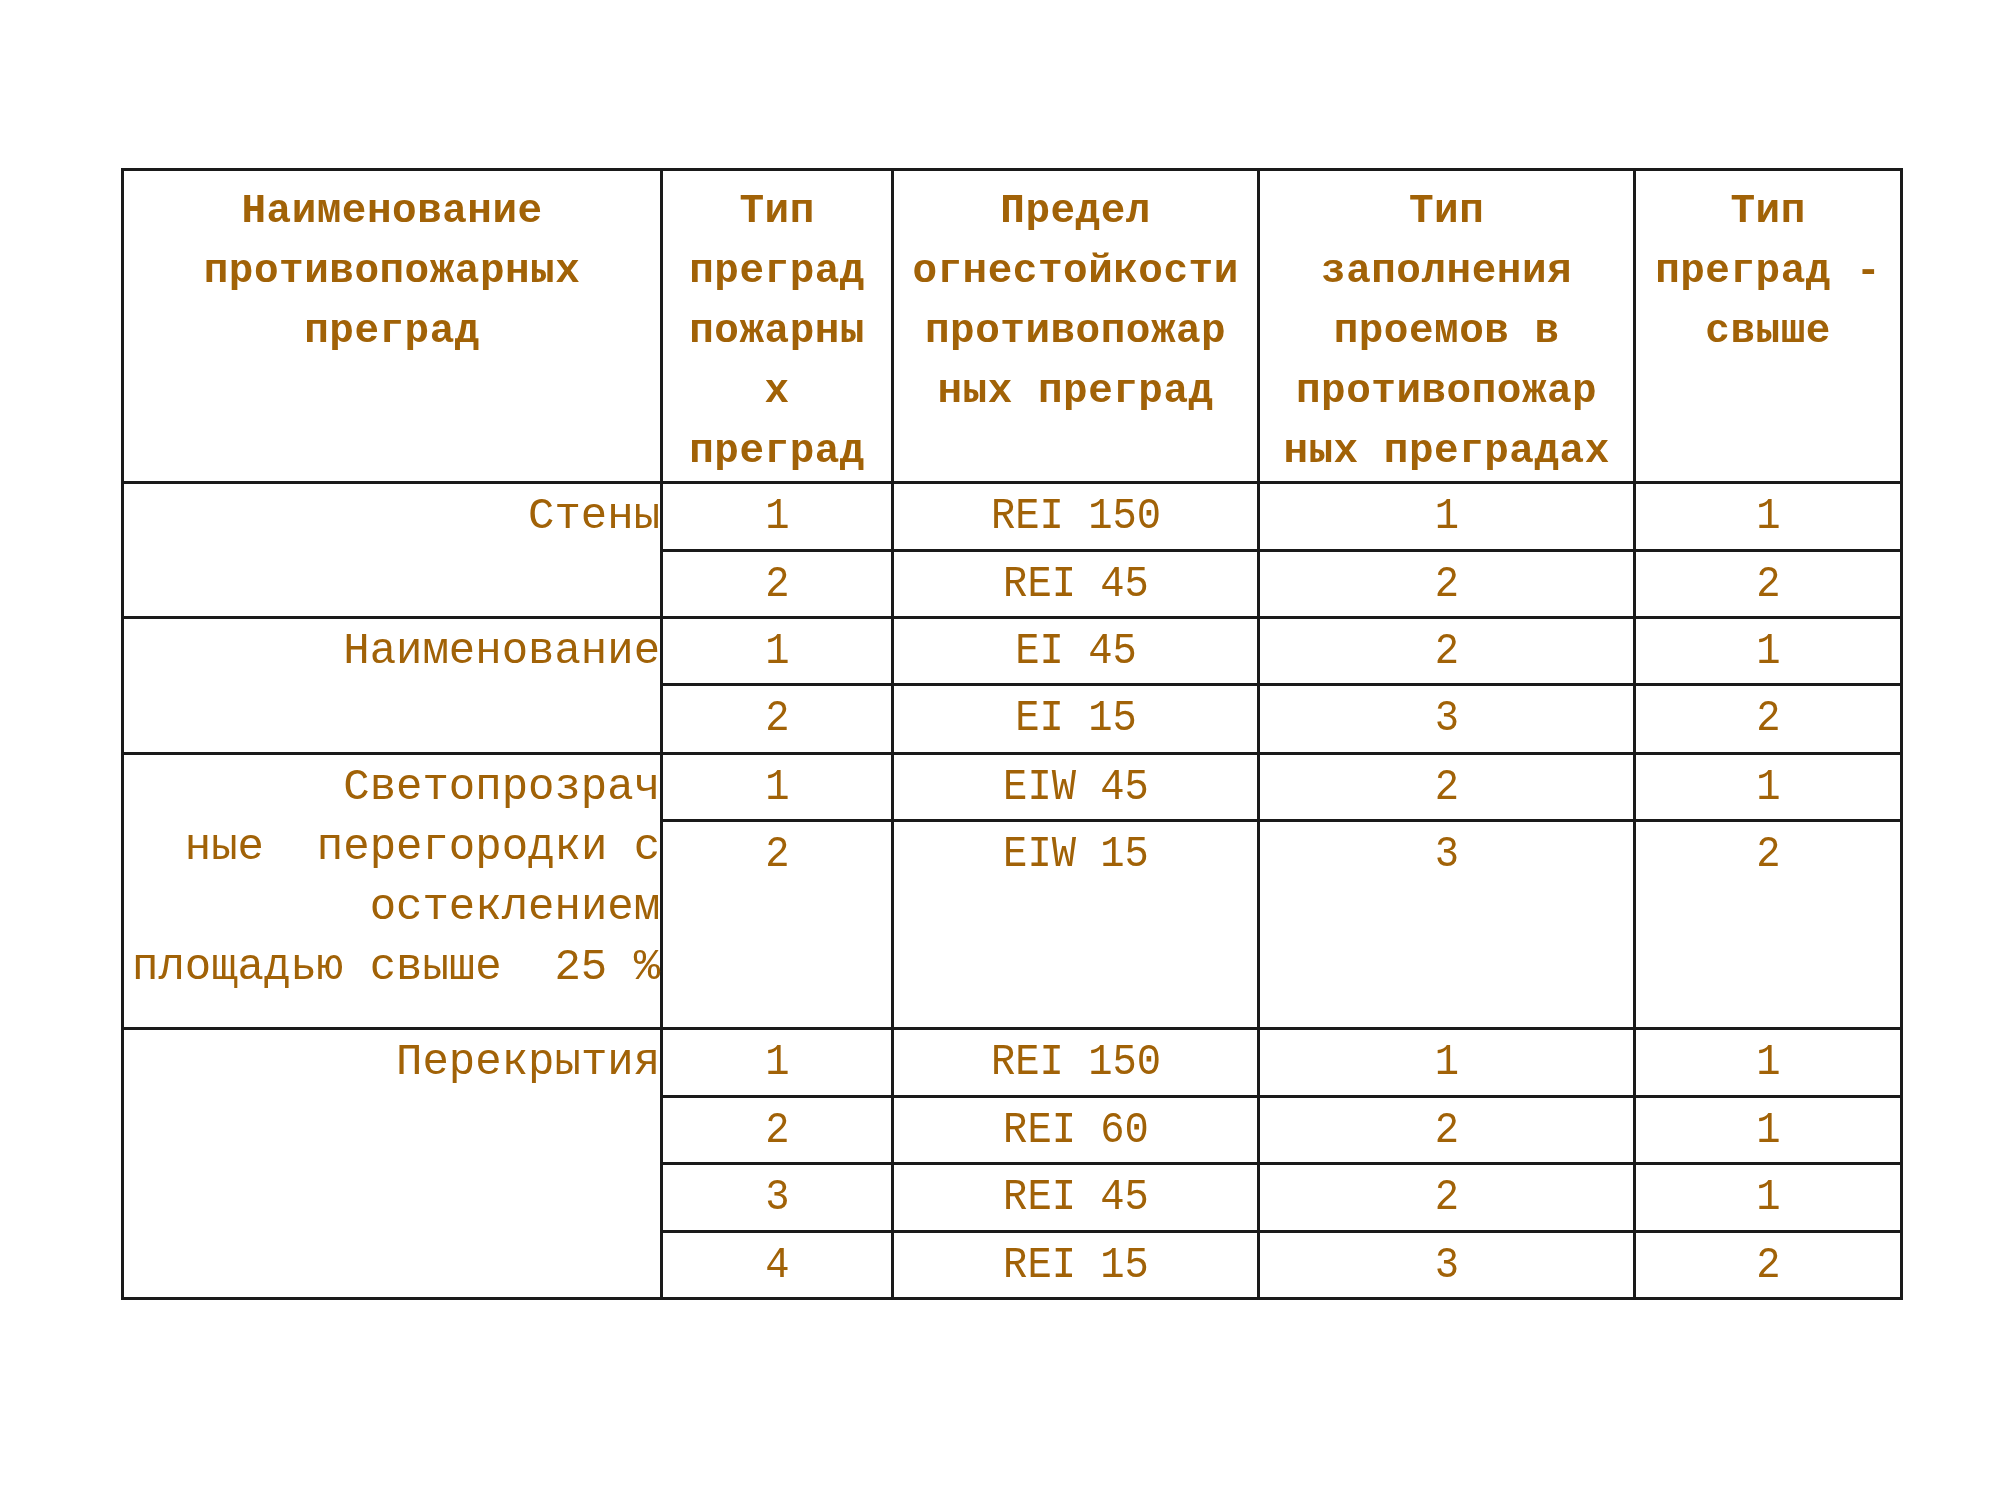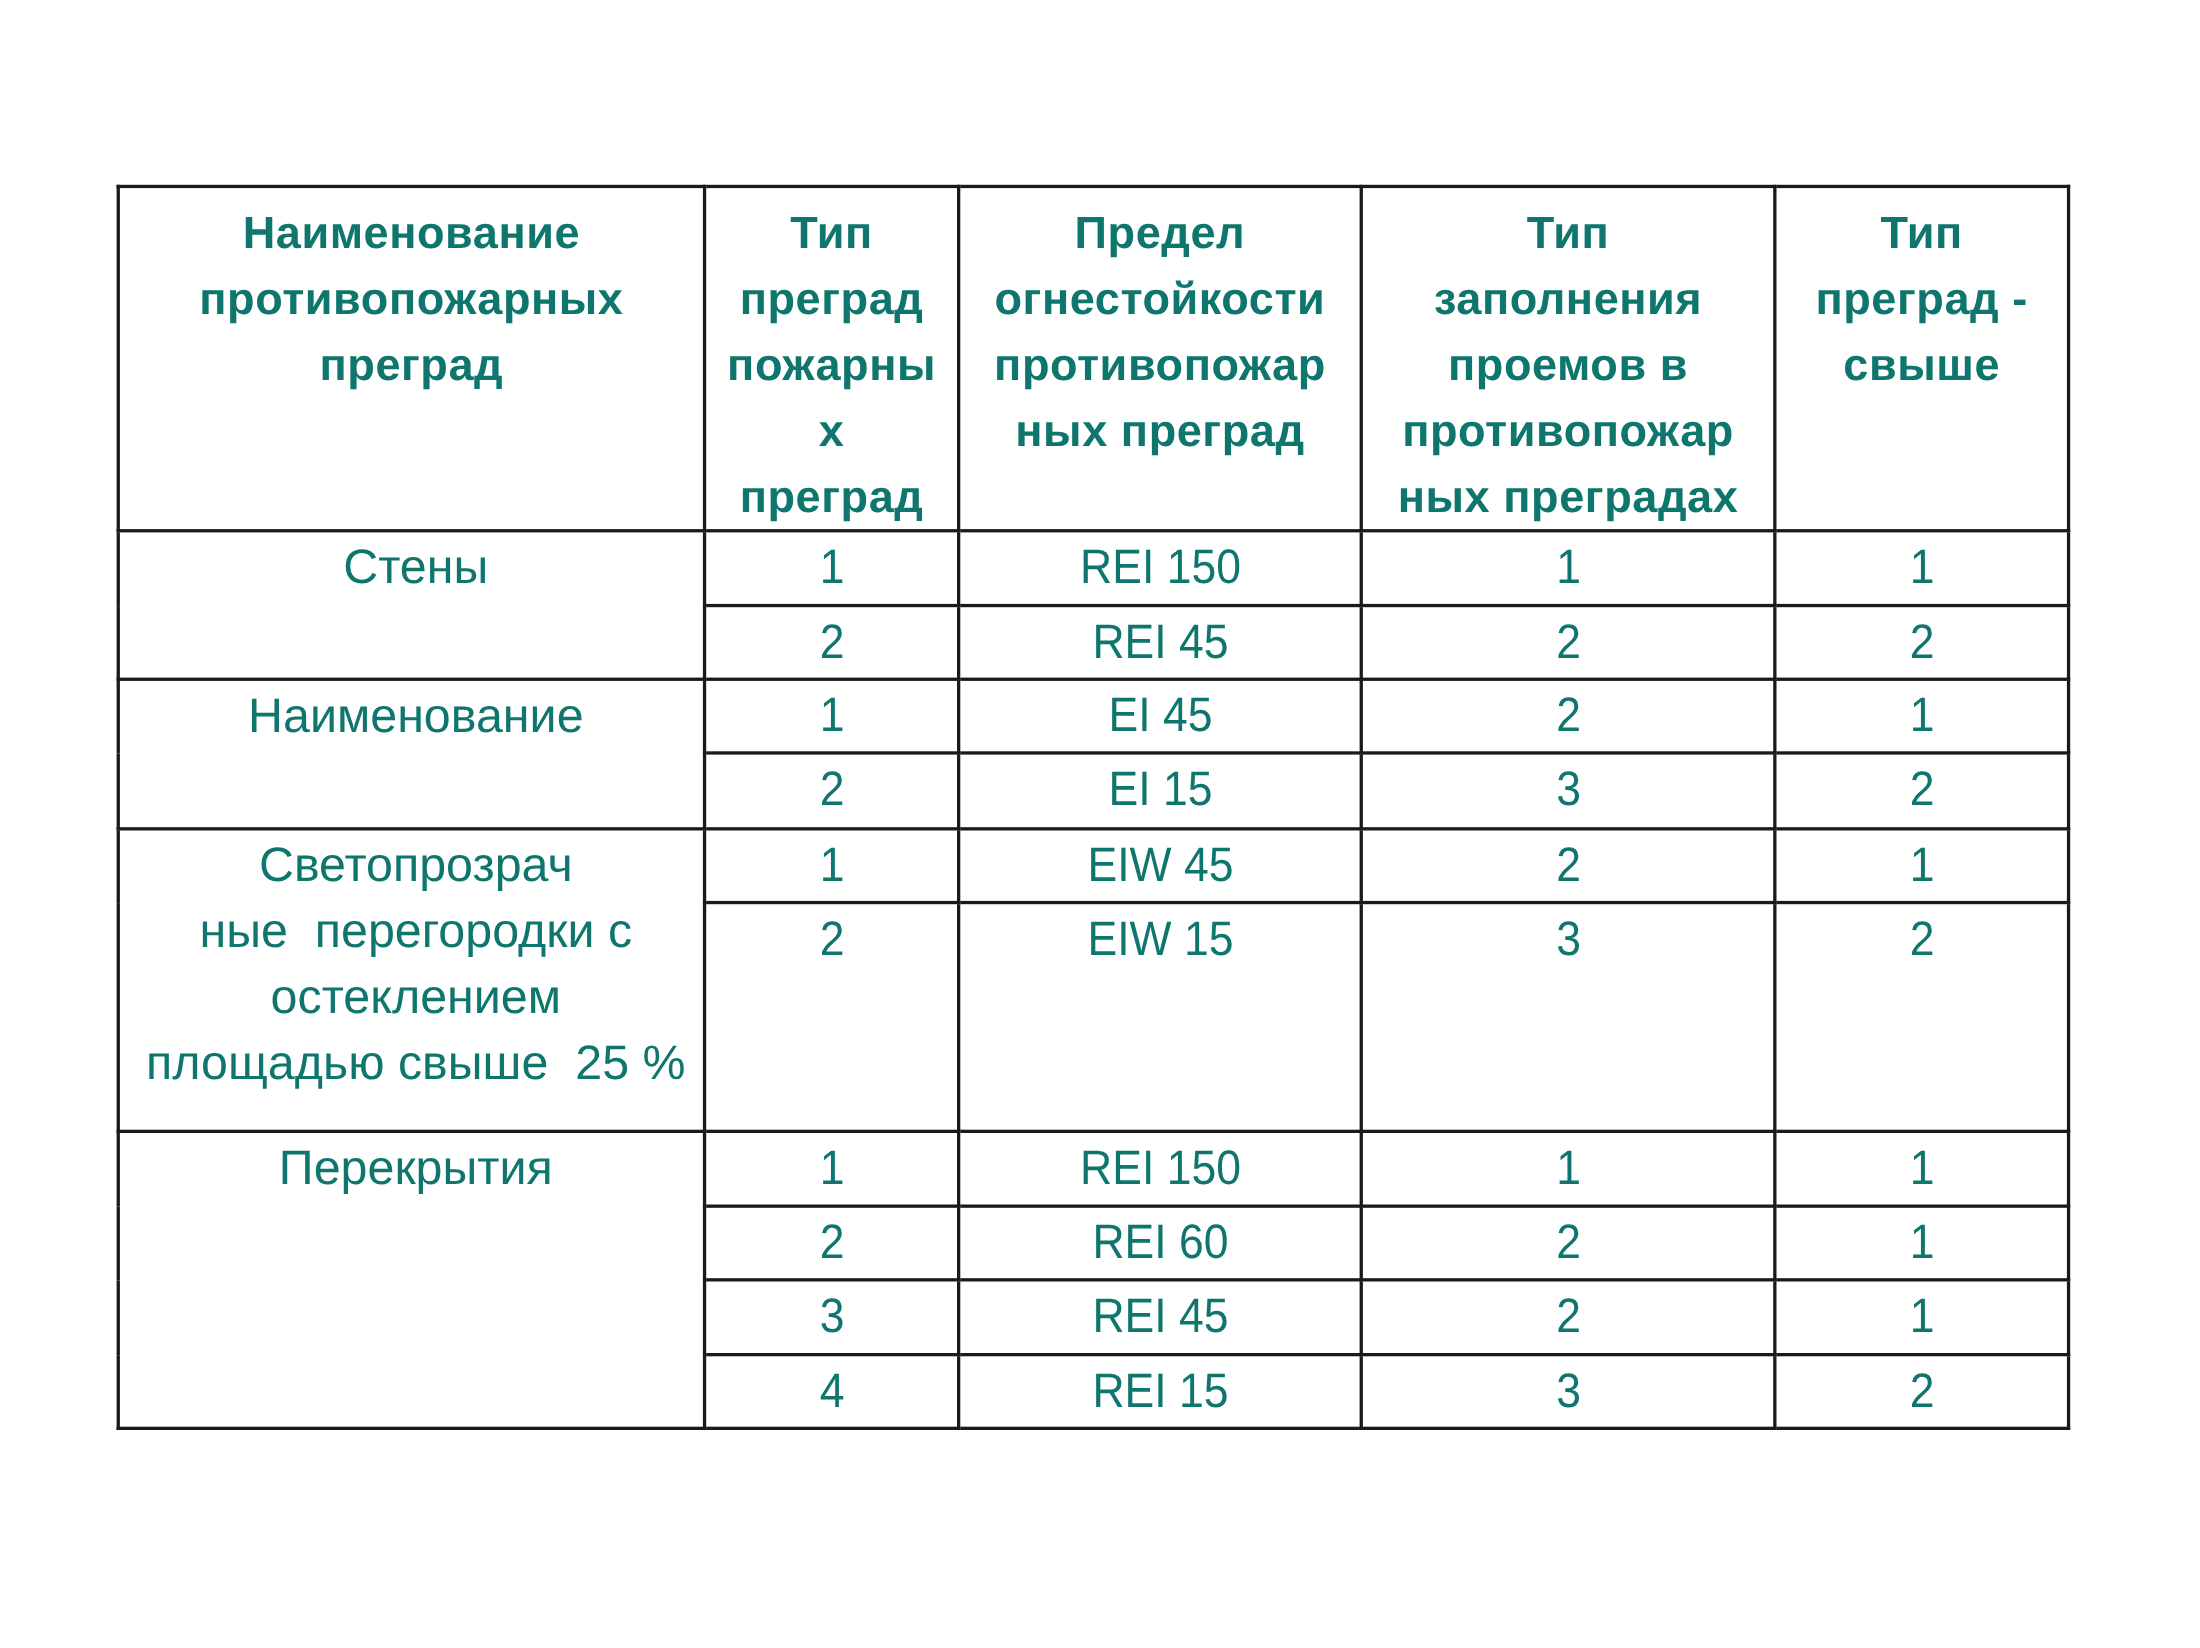--- a/index.html
+++ b/index.html
@@ -1,23 +1,23 @@
 <!DOCTYPE html>
 <html><head>
 <meta charset="utf-8">
 <style>
   html, body { margin:0; padding:0; }
   body { width:2000px; height:1498px; background:#ffffff; position:relative; overflow:hidden; }
-  .tbl { position:absolute; left:106px; top:168px; border-collapse:collapse; table-layout:fixed;
-         font-family:Liberation Sans, sans-serif; color:#0f766e; }
+  .tbl { position:absolute; left:121px; top:168px; border-collapse:collapse; table-layout:fixed;
+         font-family:Liberation Mono, monospace; color:#a16207; }
   .tbl td, .tbl th { border:3px solid #1a1a1a; padding:0; vertical-align:top; }
   .tbl th { font-weight:bold; font-size:41px; line-height:60px; text-align:center; padding-top:10px; letter-spacing:0.5px; }
   .tbl td { font-size:44px; line-height:60px; }
   .tbl td.num { text-align:center; padding-top:2px; transform:scaleX(0.92); }
-  .tbl td.name { text-align:center; padding-left:8px; padding-top:2px; }
+  .tbl td.name { text-align:right; padding-left:8px; padding-top:2px; }
   .hl { display:block; white-space:nowrap; }
   .name-line { display:block; white-space:nowrap; }
 </style>
 </head>
 <body>
 
 <table class="tbl">
   <colgroup>
     <col style="width:533px">
       <col style="width:231px">

